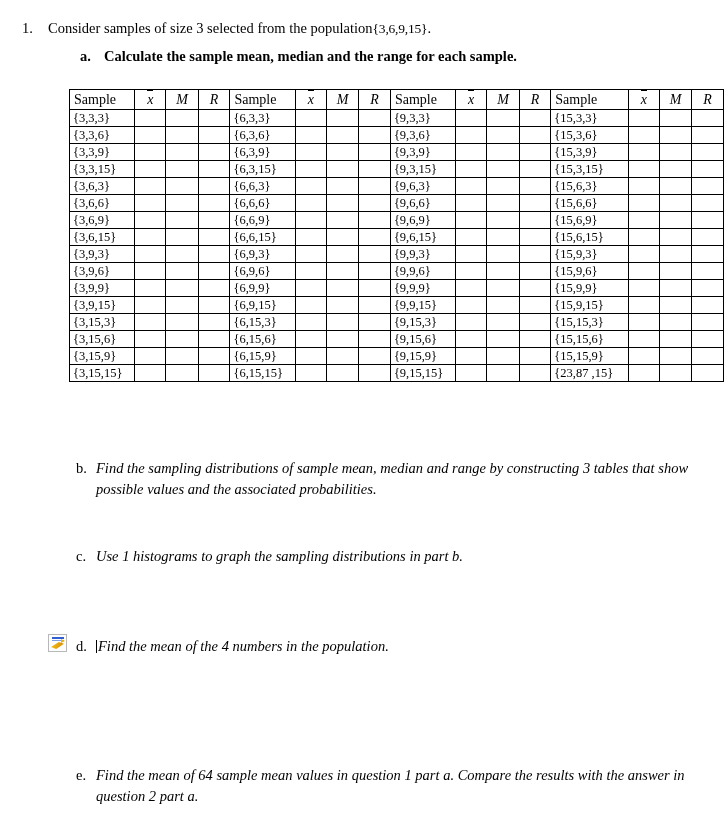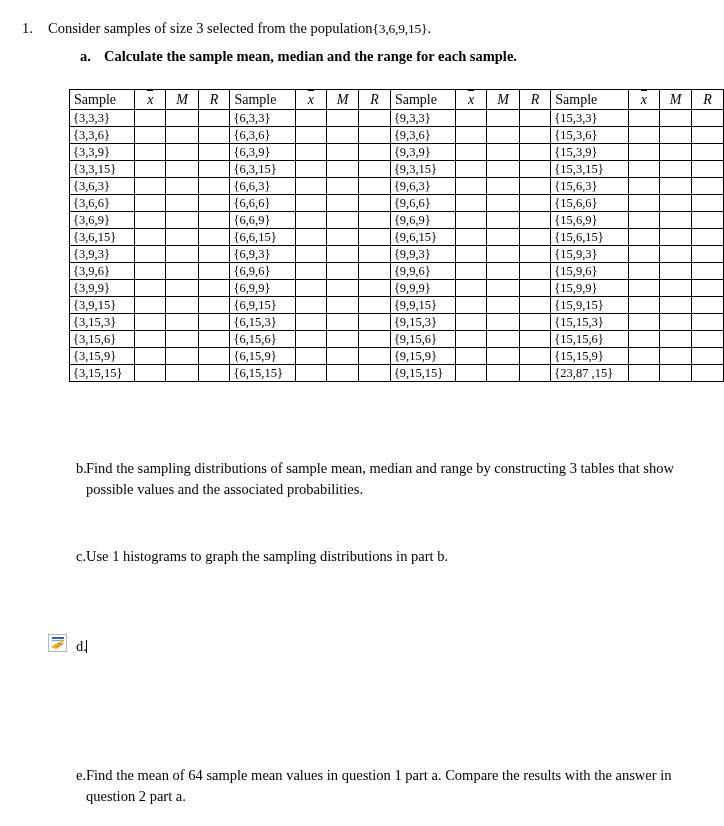--- a/index.html
+++ b/index.html
@@ -111,21 +111,22 @@
     line-height: 21px;
   }
   .part .lbl {
     position: absolute;
     left: 0;
     top: 0;
     width: 22px;
   }
   .part .txt {
     display: block;
-    margin-left: 10px;
+    margin-left: 20px;
+    font-style: italic;
   }
 
   #part-b { left: 76px; top: 458px; width: 640px; }
   #part-c { left: 76px; top: 546px; width: 640px; }
   #part-d { left: 76px; top: 636px; width: 620px; }
   #part-e { left: 76px; top: 765px; width: 630px; }
 
   
   #edit-marker-icon {
     position: absolute;
@@ -519,19 +520,19 @@
 </div>
 
 <div id="edit-marker-icon">
   <span class="bar-top"></span>
   <span class="bar-top2"></span>
   <span class="pencil"></span>
   <span class="pencil-tip"></span>
 </div>
 <div class="part" id="part-d">
   <span class="lbl">d.</span>
-  <span class="txt"><span class="caret"></span></span>
+  <span class="txt"><span class="caret"></span><span>Find the mean of the 4 numbers in the population.</span></span>
 </div>
 
 <div class="part" id="part-e">
   <span class="lbl">e.</span>
   <span class="txt">Find the mean of 64 sample mean values in question 1 part a. Compare the results with the answer in question 2 part a.</span>
 </div>
 
 </body></html>

